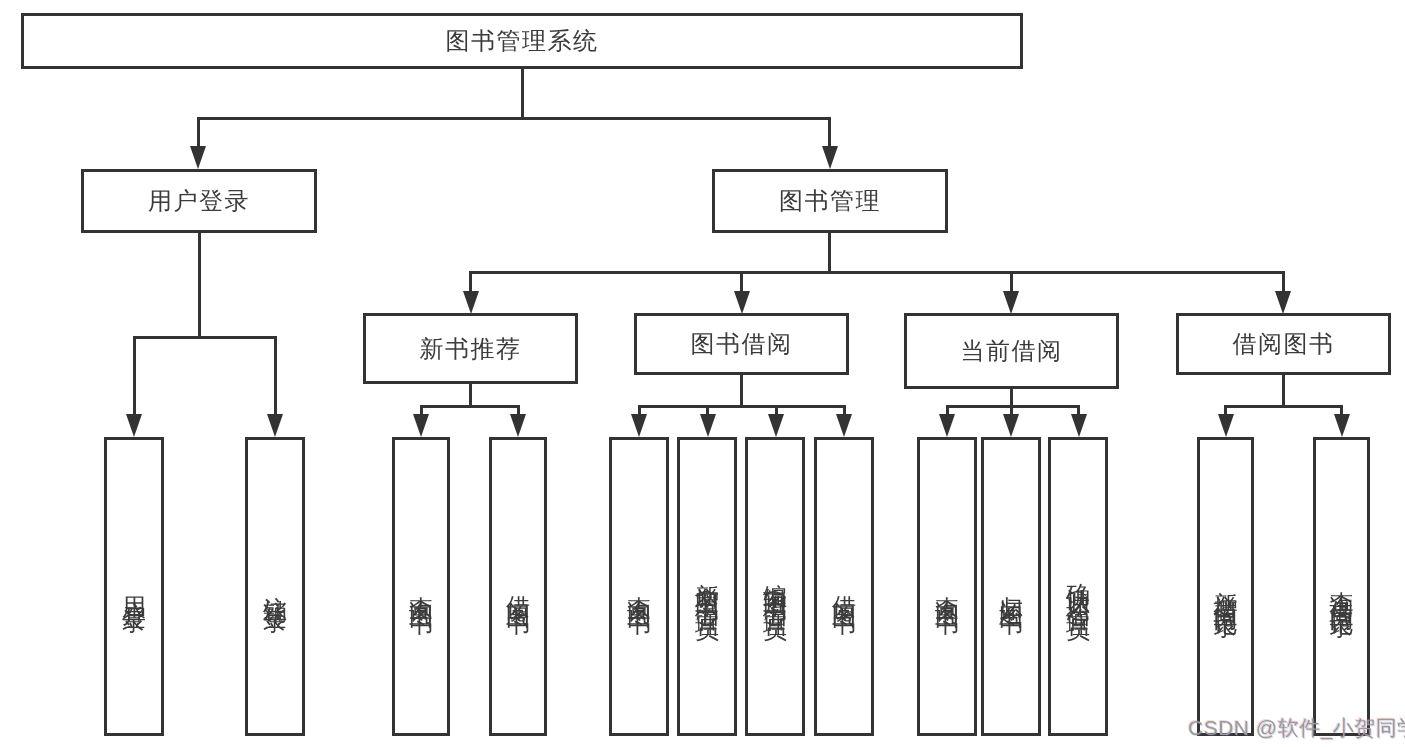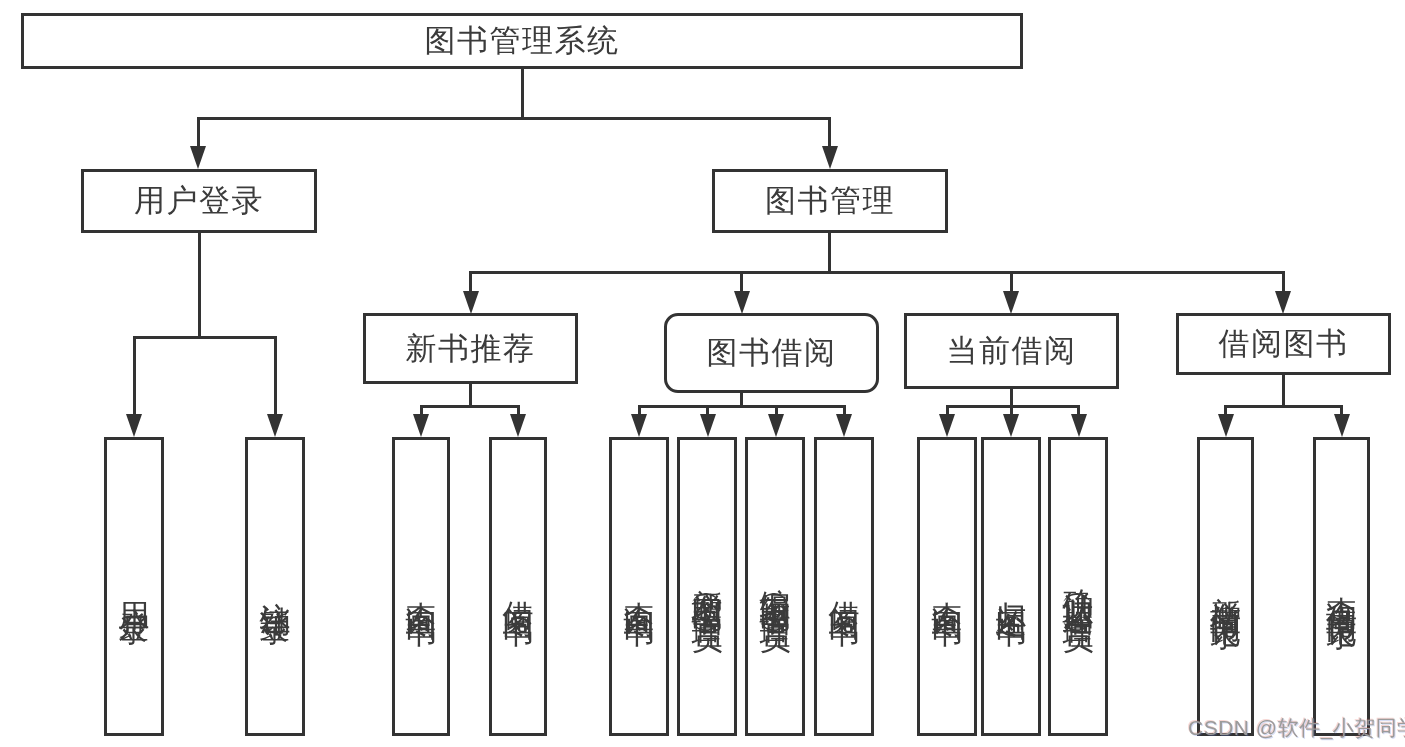--- a/index.html
+++ b/index.html
@@ -19,21 +19,21 @@
   }
   .node{
     position:absolute;
     background:var(--boxbg);
     border:3px solid var(--line);
     box-sizing:border-box;
     display:flex;
     align-items:center;
     justify-content:center;
     color:var(--text);
-    font-size:31px;
+    font-size:24px;
     letter-spacing:1.5px;
     z-index:2;
   }
   .node .lbl{white-space:nowrap;}
   .node.vert .lbl{
     writing-mode:vertical-rl;
     text-orientation:mixed;
     letter-spacing:5px;
     white-space:normal;
     line-height:1;
@@ -131,21 +131,21 @@
   <div class="node" style="left:81px;top:169px;width:236px;height:64px;">
     <span class="lbl">用户登录</span>
   </div>
   <div class="node" style="left:712px;top:169px;width:236px;height:64px;">
     <span class="lbl">图书管理</span>
   </div>
 
   <div class="node" style="left:363px;top:313px;width:215px;height:71px;">
     <span class="lbl">新书推荐</span>
   </div>
-  <div class="node" style="left:664px;top:313px;width:215px;height:80px;border-radius:14px;">
+  <div class="node" style="left:634px;top:313px;width:215px;height:62px;">
     <span class="lbl">图书借阅</span>
   </div>
   <div class="node" style="left:904px;top:313px;width:215px;height:76px;">
     <span class="lbl">当前借阅</span>
   </div>
   <div class="node" style="left:1176px;top:313px;width:215px;height:62px;">
     <span class="lbl">借阅图书</span>
   </div>
 
   <div class="node vert" style="left:104px;top:437px;width:60px;height:299px;">

